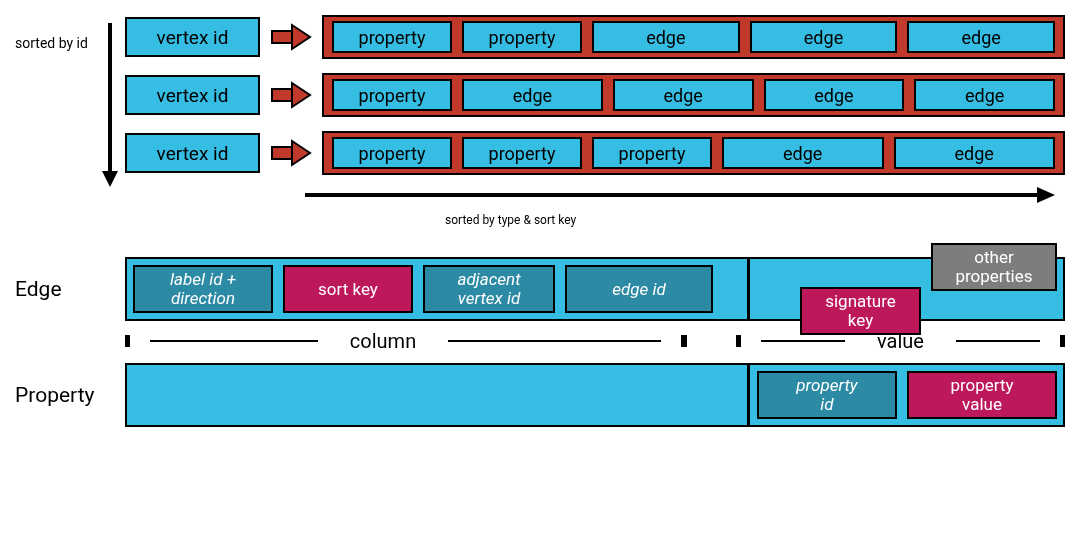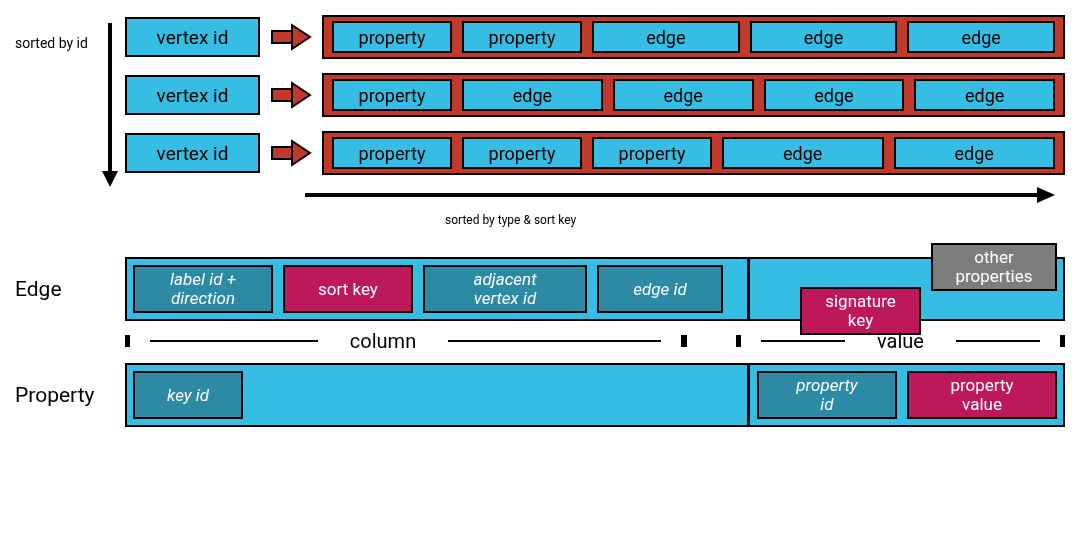--- a/index.html
+++ b/index.html
@@ -201,22 +201,22 @@
     <div class="h-arrow-label">sorted by type &amp; sort key</div>
   </div>
 </div>
 
 <div class="struct-section">
   <div class="struct-row">
     <div class="struct-label">Edge</div>
     <div class="struct-bar" id="edge-bar">
       <div class="sbox c-teal" style="width: 140px;">label id +<br>direction</div>
         <div class="sbox c-red" style="width: 130px;">sort key</div>
-        <div class="sbox c-teal" style="width: 164px;">adjacent<br>vertex  id</div>
-        <div class="sbox c-teal" style="width: 126px;">edge id</div>
+        <div class="sbox c-teal" style="width: 132px;">adjacent<br>vertex  id</div>
+        <div class="sbox c-teal" style="width: 148px;">edge id</div>
         <div style="flex: 1 1 0%;"></div>
         <div class="divider"></div>
     <div style="display: flex; gap: 10px; margin-left: 12px;">
           <div class="sbox c-red" style="width: 121px; margin-top: 44px;">signature<br>key</div>
           <div class="sbox c-gray" style="width: 126px;">other<br>properties</div>
         </div>
       </div>
   </div>
 
   <div class="col-val-row">
@@ -229,21 +229,20 @@
     <div class="end-cap"></div>
     <div class="dash-line" style="width:110px"></div>
     <div style="padding:0 12px">value</div>
     <div class="dash-line" style="width:110px"></div>
     <div class="end-cap"></div>
   </div>
 
   <div class="struct-row" style="margin-top:10px">
     <div class="struct-label">Property</div>
     <div class="struct-bar" id="prop-bar">
-      <div class="sbox c-teal" style="width: 110px;">key id</div>
         <div style="flex: 1 1 0%;"></div>
         <div class="divider"></div>
     <div style="display: flex; gap: 10px; margin-left: 12px;">
           <div class="sbox c-teal" style="width: 140px;">property<br>id</div>
           <div class="sbox c-red" style="width: 150px;">property<br>value</div>
         </div>
       </div>
   </div>
 </div>
 

